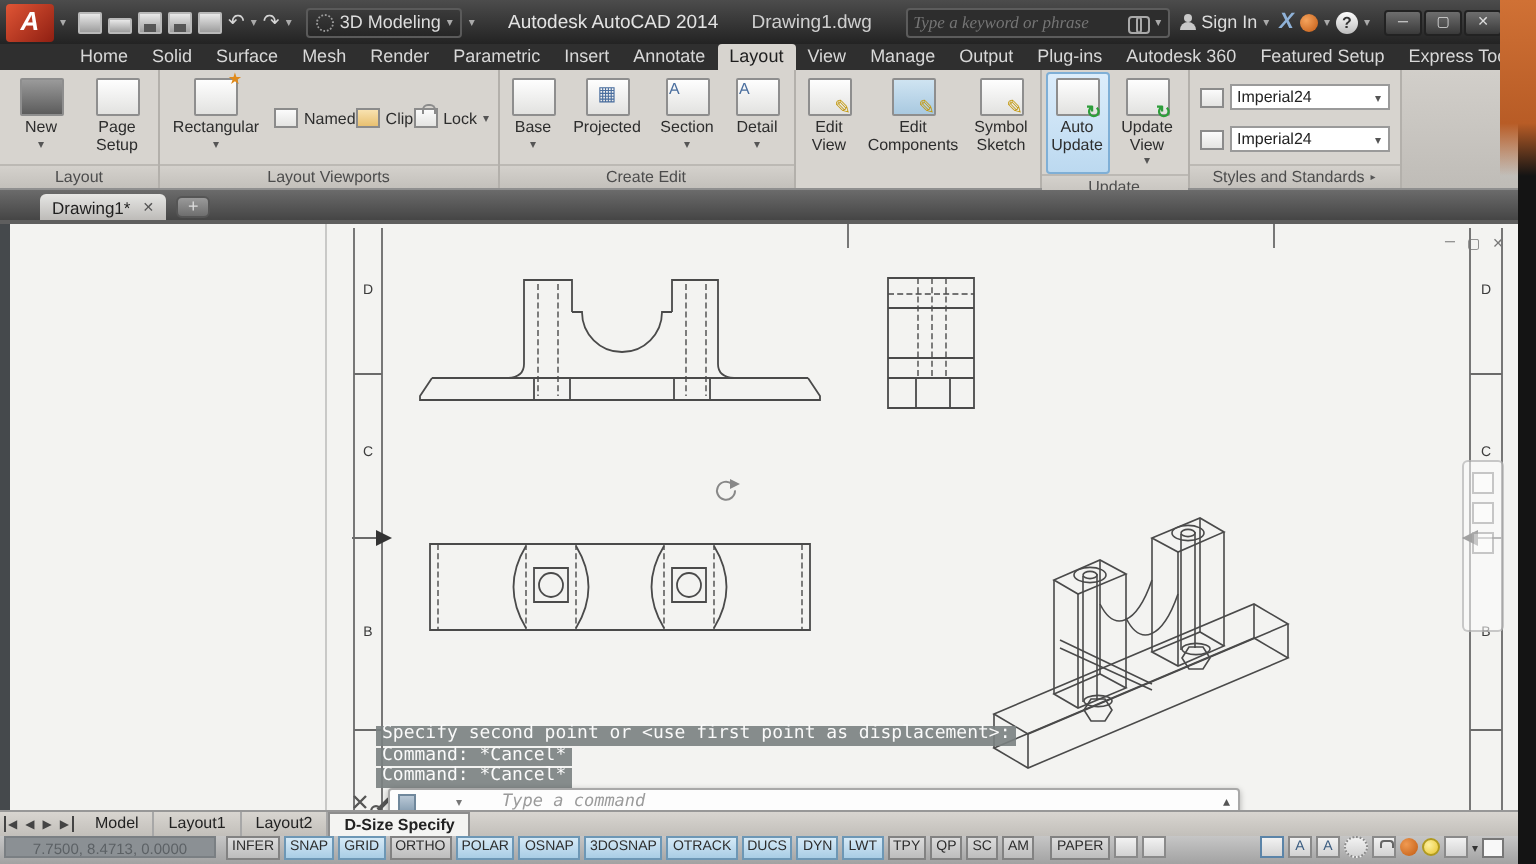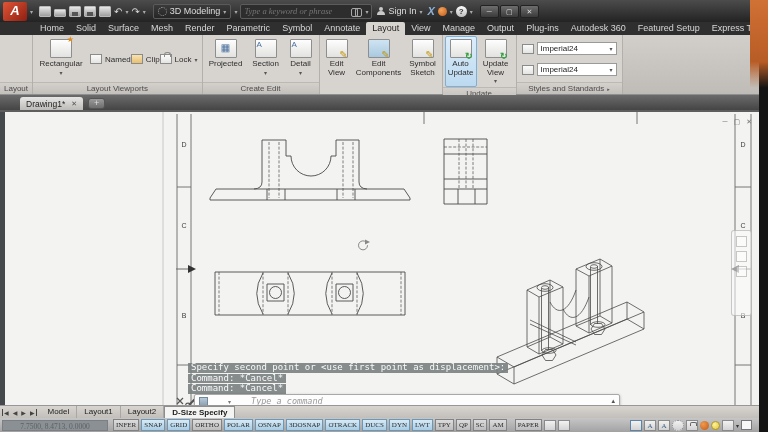--- a/index.html
+++ b/index.html
@@ -114,21 +114,21 @@
     display:flex; align-items:center; font-size:8px; color:#222; padding-left:2px; }
   .lnav { display:flex; gap:2px; margin-right:4px; }
   .lnav span { font-size:6px; color:#444; padding:0 1px; }
   .lnav .bar-l { border-left:1px solid #444; }
   .lnav .bar-r { border-right:1px solid #444; }
   .ltab { padding:0 7px; height:12px; line-height:12px; border-right:1px solid #a7a7a7; white-space:nowrap; }
   .ltab.active { background:#f4f4f2; border:1px solid #8d8d8d; border-bottom:none; font-weight:bold; }
 
   
   .statusbar { height:14px; flex:0 0 14px; background:linear-gradient(#c6c6c6,#a2a2a2); display:flex;
-    align-items:center; gap:2px; padding:0 2px;font-family:Liberation Serif, serif; }
+    align-items:flex-start; gap:2px; padding:0 2px; }
   .coords { width:106px; height:11px; background:#8b9094; color:#5c6165; font-size:7.5px; text-align:center;
     line-height:11px; border:1px solid #7a7f83; margin-right:3px; white-space:nowrap; overflow:hidden; }
   .tgl { height:12px; font-size:7px; color:#2d2d2d; padding:0 2px; line-height:10px;
     border:1px solid #828282; background:linear-gradient(#dcdcdc,#bdbdbd); white-space:nowrap; }
   .tgl.on { background:linear-gradient(#d6eaf7,#a9cde5); border-color:#6d97b5; }
   .paperbtn { margin-left:6px; }
   .tray { margin-left:auto; display:flex; align-items:center; gap:2px; margin-right:14px; }
   .tico { width:12px; height:11px; border:1px solid #8a8a8a; background:linear-gradient(#f2f2f2,#d2d2d2);
     font-size:7px; color:#3a5c80; text-align:center; line-height:10px; }
   .tico.frame { border-color:#5b84a8; color:#5b84a8; }
@@ -166,20 +166,24 @@
       <span class="tb-caret">▾</span>
       <span class="qglyph">↷</span>
       <span class="tb-caret">▾</span>
     </div>
     <div class="workspace">
       <span class="ws-ico"></span>
       <span>3D Modeling</span>
       <span class="tb-caret">▾</span>
     </div>
     <span class="tb-caret">▾</span>
+    <div class="tb-title">
+      <span>Autodesk AutoCAD 2014</span>
+      <span class="doc">Drawing1.dwg</span>
+    </div>
     <div class="search">
       <input placeholder="Type a keyword or phrase" style="">
       <span class="binoc"></span>
       <span class="tb-caret">▾</span>
     </div>
     <div class="signin">
       <span class="person"></span>
       <span>Sign In</span>
       <span class="tb-caret">▾</span>
     </div>
@@ -195,40 +199,49 @@
     </div>
   </div>
 
   <div class="rtabs">
     <span class="rtab">Home</span>
     <span class="rtab">Solid</span>
     <span class="rtab">Surface</span>
     <span class="rtab">Mesh</span>
     <span class="rtab">Render</span>
     <span class="rtab">Parametric</span>
-    <span class="rtab">Symbol</span>
+    <span class="rtab">Insert</span>
     <span class="rtab">Annotate</span>
     <span class="rtab active">Layout</span>
     <span class="rtab">View</span>
     <span class="rtab">Manage</span>
     <span class="rtab">Output</span>
     <span class="rtab">Plug-ins</span>
     <span class="rtab">Autodesk 360</span>
     <span class="rtab">Featured Setup</span>
     <span class="rtab">Express Tools</span>
     <span class="rtab-extra">
       <span class="box"></span>
 
     </span>
   </div>
 
   <div class="ribbon">
 
     <div class="panel">
       <div class="panel-body">
+        <div class="bigbtn">
+          <span class="bicon dark"></span>
+          <span class="blabel">New</span>
+          <span class="tb-caret" style="color:#555">▾</span>
+        </div>
+        <div class="bigbtn">
+          <span class="bicon"></span>
+          <span class="blabel">Page Setup</span>
+        </div>
       </div>
       <div class="panel-label">
         <span>Layout</span>
       </div>
     </div>
 
     <div class="panel">
       <div class="panel-body">
         <div class="bigbtn" style="width:52px">
           <span class="bicon">
@@ -253,20 +266,25 @@
           </div>
         </div>
       </div>
       <div class="panel-label">
         <span>Layout Viewports</span>
       </div>
     </div>
 
     <div class="panel">
       <div class="panel-body">
+        <div class="bigbtn" style="width:30px">
+          <span class="bicon"></span>
+          <span class="blabel">Base</span>
+          <span class="tb-caret" style="color:#555">▾</span>
+        </div>
         <div class="bigbtn" style="width:42px">
           <span class="bicon">▦</span>
           <span class="blabel">Projected</span>
         </div>
         <div class="bigbtn" style="width:36px">
           <span class="bicon">
             <span class="acc-blue">A</span>
           </span>
           <span class="blabel">Section</span>
           <span class="tb-caret" style="color:#555">▾</span>

